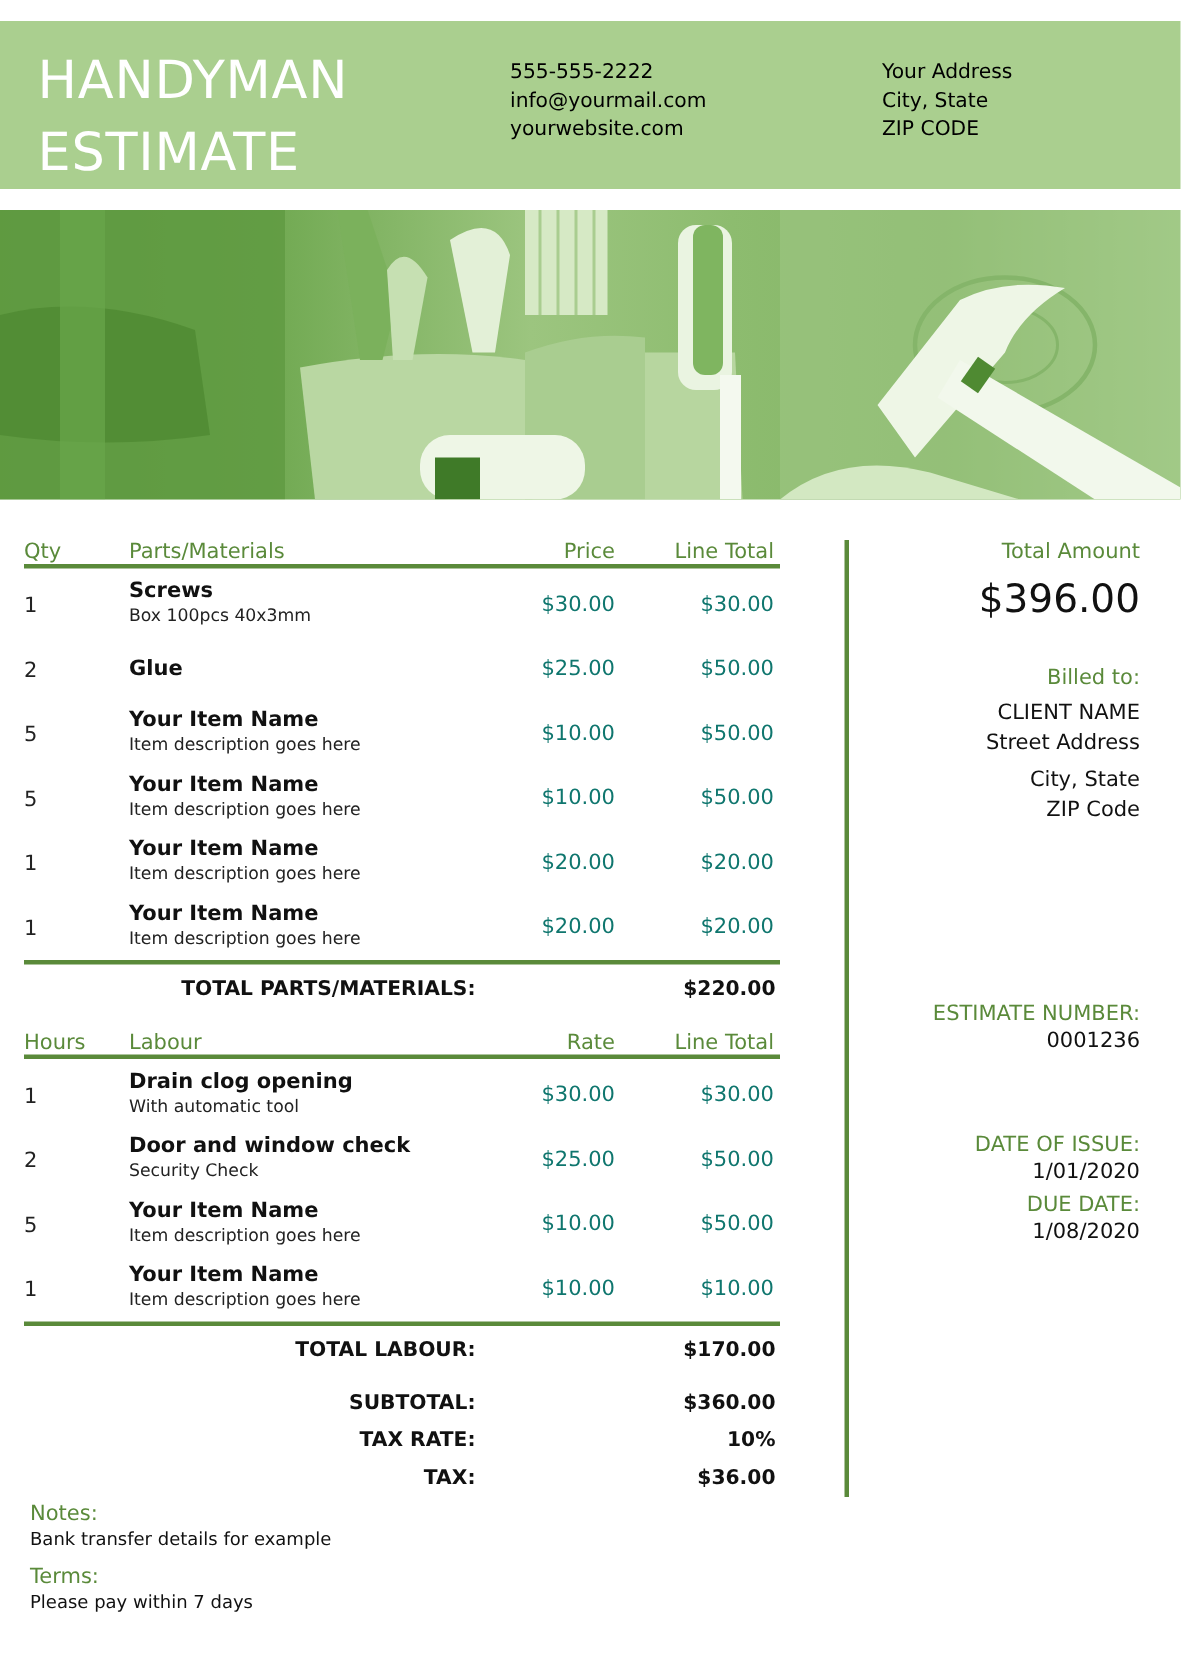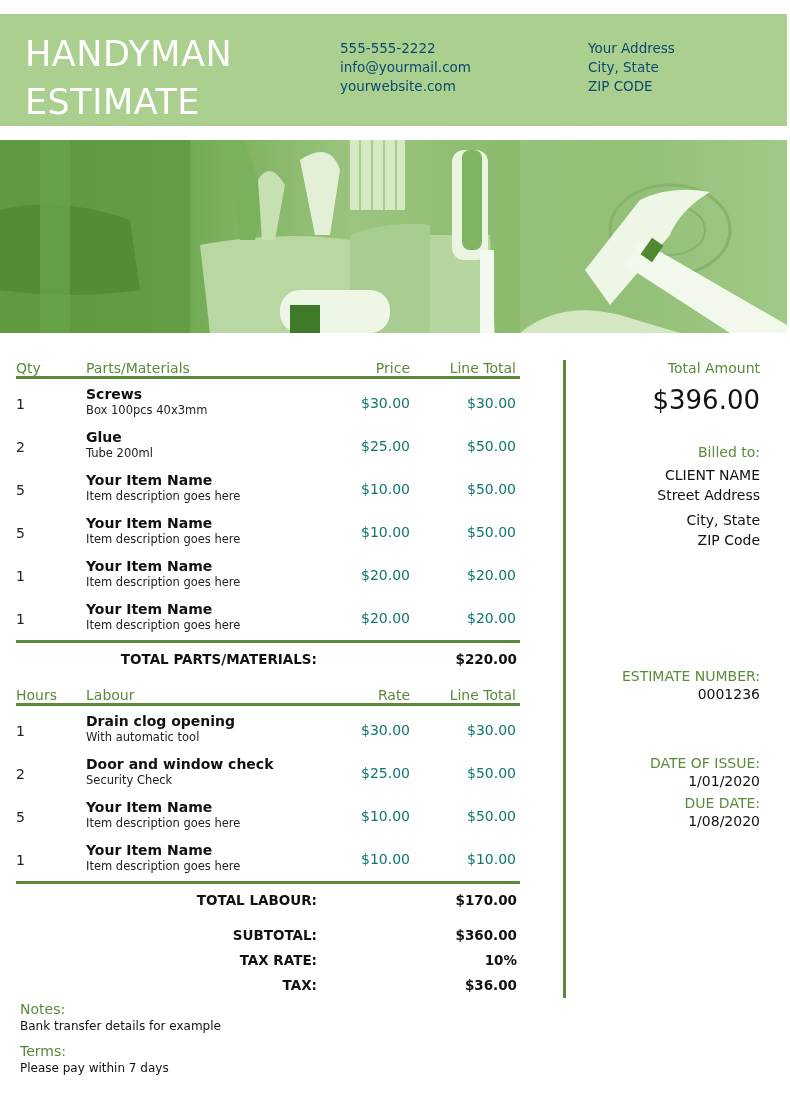--- a/index.html
+++ b/index.html
@@ -9,21 +9,21 @@
   .header {
     position: absolute; left: 0; top: 14px; width: 787px; height: 112px;
     background: #aacf8f;
   }
   .title {
     position: absolute; left: 25px; top: 16px; color: #ffffff;
     font-family: "DejaVu Sans", sans-serif; font-size: 35px; line-height: 48px;
     letter-spacing: 0.5px;
   }
   .contact, .address {
-    position: absolute; top: 25px; color: #0c4a6e; font-size: 13.5px; line-height: 19px;
+    position: absolute; top: 25px; color: #000000; font-size: 13.5px; line-height: 19px;
   }
   .contact { left: 340px; }
   .address { left: 588px; }
 
   .photo {
     position: absolute; left: 0; top: 140px; width: 787px; height: 193px; overflow: hidden;
     background: linear-gradient(90deg, #5e9a3f 0%, #6fa850 22%, #9cc57f 45%, #8dbc6f 62%, #84b566 80%, #a6cd8c 100%);
   }
   .photo svg { position: absolute; left: 0; top: 0; }
 
@@ -139,21 +139,20 @@
             <div class="item-name">Screws</div>
             <div class="item-desc">Box 100pcs 40x3mm</div>
           </div>
         <div class="c-price">$30.00</div>
         <div class="c-total">$30.00</div>
       </div>
       <div class="row">
         <div class="c-qty">2</div>
         <div class="c-desc">
             <div class="item-name">Glue</div>
-            <div class="item-desc">Tube 200ml</div>
           </div>
         <div class="c-price">$25.00</div>
         <div class="c-total">$50.00</div>
       </div>
       <div class="row">
         <div class="c-qty">5</div>
         <div class="c-desc">
             <div class="item-name">Your Item Name</div>
             <div class="item-desc">Item description goes here</div>
           </div>

